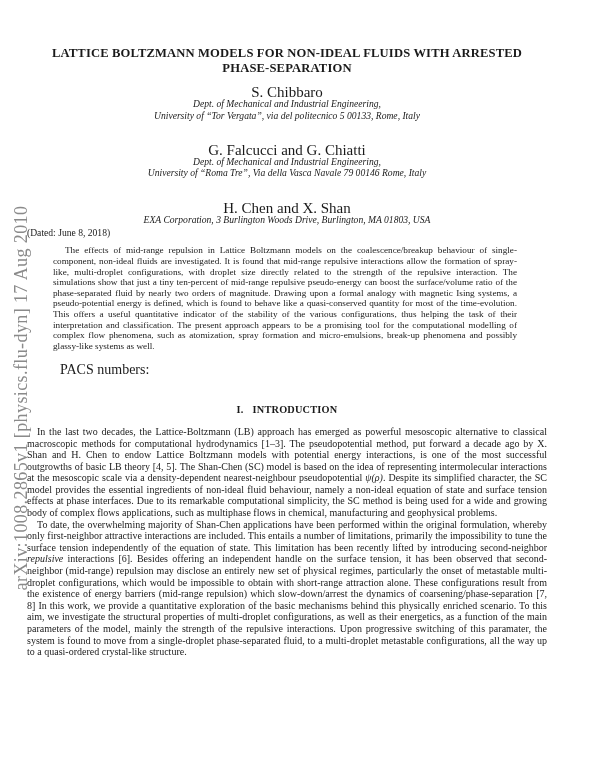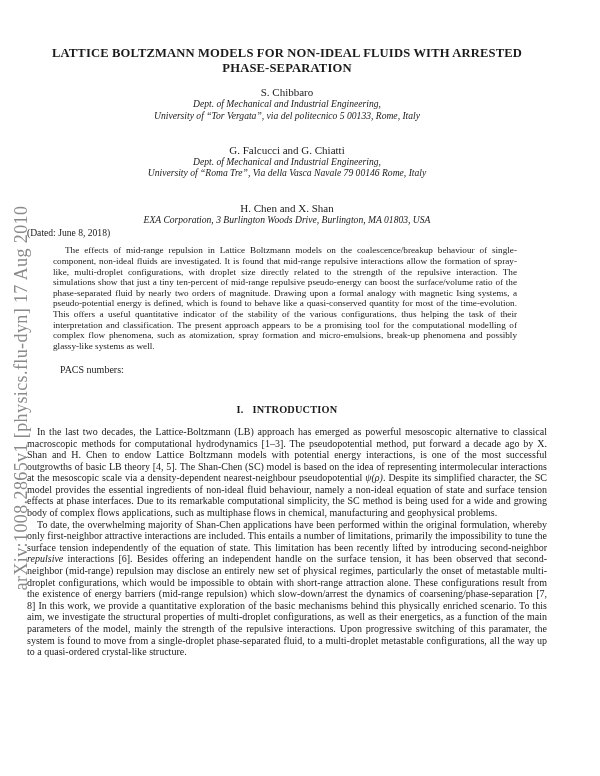--- a/index.html
+++ b/index.html
@@ -35,31 +35,31 @@
   .title {
     margin: 46px 0 0 0;
     text-align: center;
     font-weight: bold;
     font-size: 12.6px;
     line-height: 14.5px;
     letter-spacing: 0.15px;
   }
   .author-block { margin-top: 24px; text-align: center; }
   .author-block.first { margin-top: 12px; }
-  .author-name { font-size: 11px; line-height: 11.3px; }
+  .author-name { font-size: 15px; line-height: 11.3px; }
   .affiliation { font-style: italic; font-size: 9.6px; line-height: 11.3px; }
   .dated { text-align: left; font-size: 9.6px; line-height: 11px; margin-top: 2px; }
   .abstract {
     margin: 7px 30px 0 26px;
     font-size: 9.2px;
     line-height: 10.6px;
     text-align: justify;
     text-indent: 12px;
   }
-  .pacs { margin: 14px 0 0 33px; font-size: 10px; line-height: 10.6px; }
+  .pacs { margin: 14px 0 0 33px; font-size: 14px; line-height: 10.6px; }
   .section-heading {
     margin: 28px 0 0 0;
     text-align: center;
     font-weight: bold;
     font-size: 10.3px;
     line-height: 12px;
     letter-spacing: 0.2px;
   }
   .section-number { margin-right: 9px; }
   .body-par {

